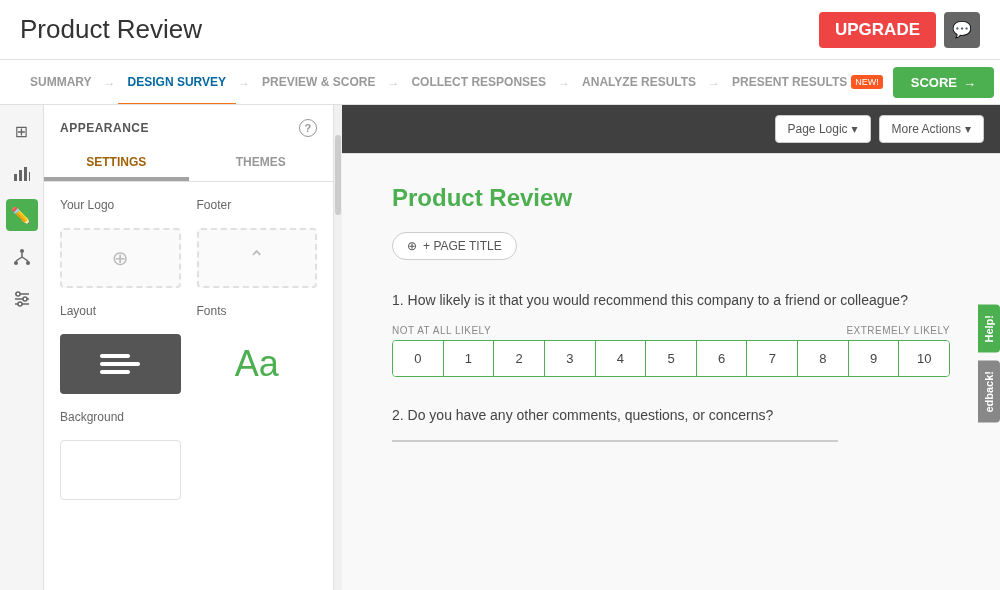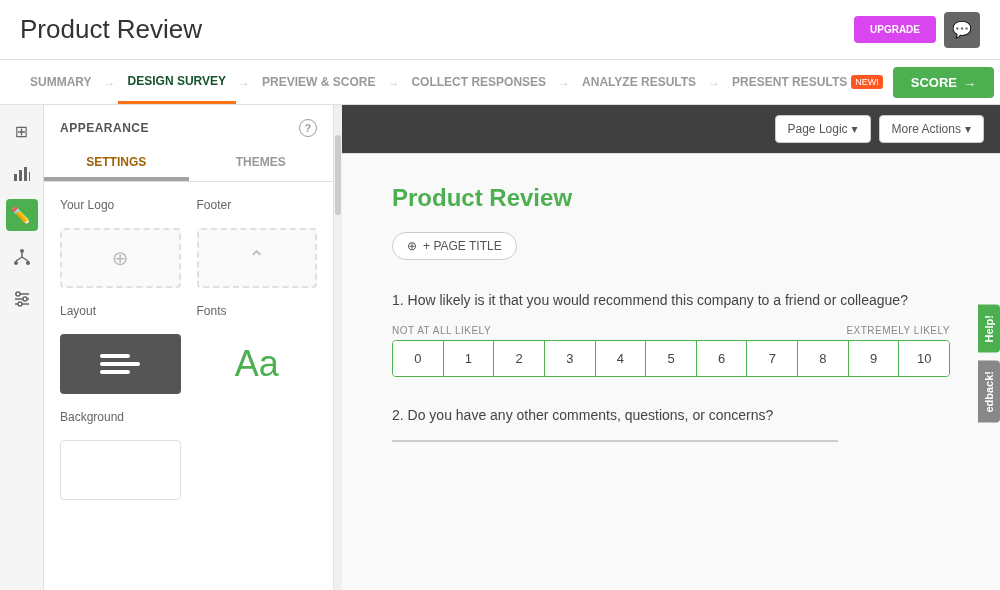--- a/index.html
+++ b/index.html
@@ -18,26 +18,26 @@
       font-size: 26px;
       font-weight: 300;
       color: #333;
     }
     .header-actions {
       display: flex;
       align-items: center;
       gap: 8px;
     }
     .btn-upgrade {
-      background: #d946ef;
+      background: #ef4444;
       color: #fff;
       border: none;
       padding: 8px 16px;
       border-radius: 4px;
-      font-size: 10px;
+      font-size: 17px;
       font-weight: bold;
       cursor: pointer;
     }
     .btn-icon {
       background: #666;
       color: #fff;
       border: none;
       width: 36px;
       height: 36px;
       border-radius: 4px;
@@ -64,22 +64,22 @@
       font-size: 12px;
       font-weight: bold;
       color: #999;
       cursor: pointer;
       padding: 0 10px;
       height: 100%;
       text-transform: uppercase;
       white-space: nowrap;
     }
     .nav-item.active {
-      color: #14532d;
-      border-bottom: 3px solid #f97316;
+      color: #0369a1;
+      border-bottom: 1px solid #f97316;
     }
     .nav-arrow {
       color: #ccc;
       font-size: 12px;
       margin: 0 2px;
     }
     .btn-next {
       background: #4caf50;
       color: #fff;
       border: none;

